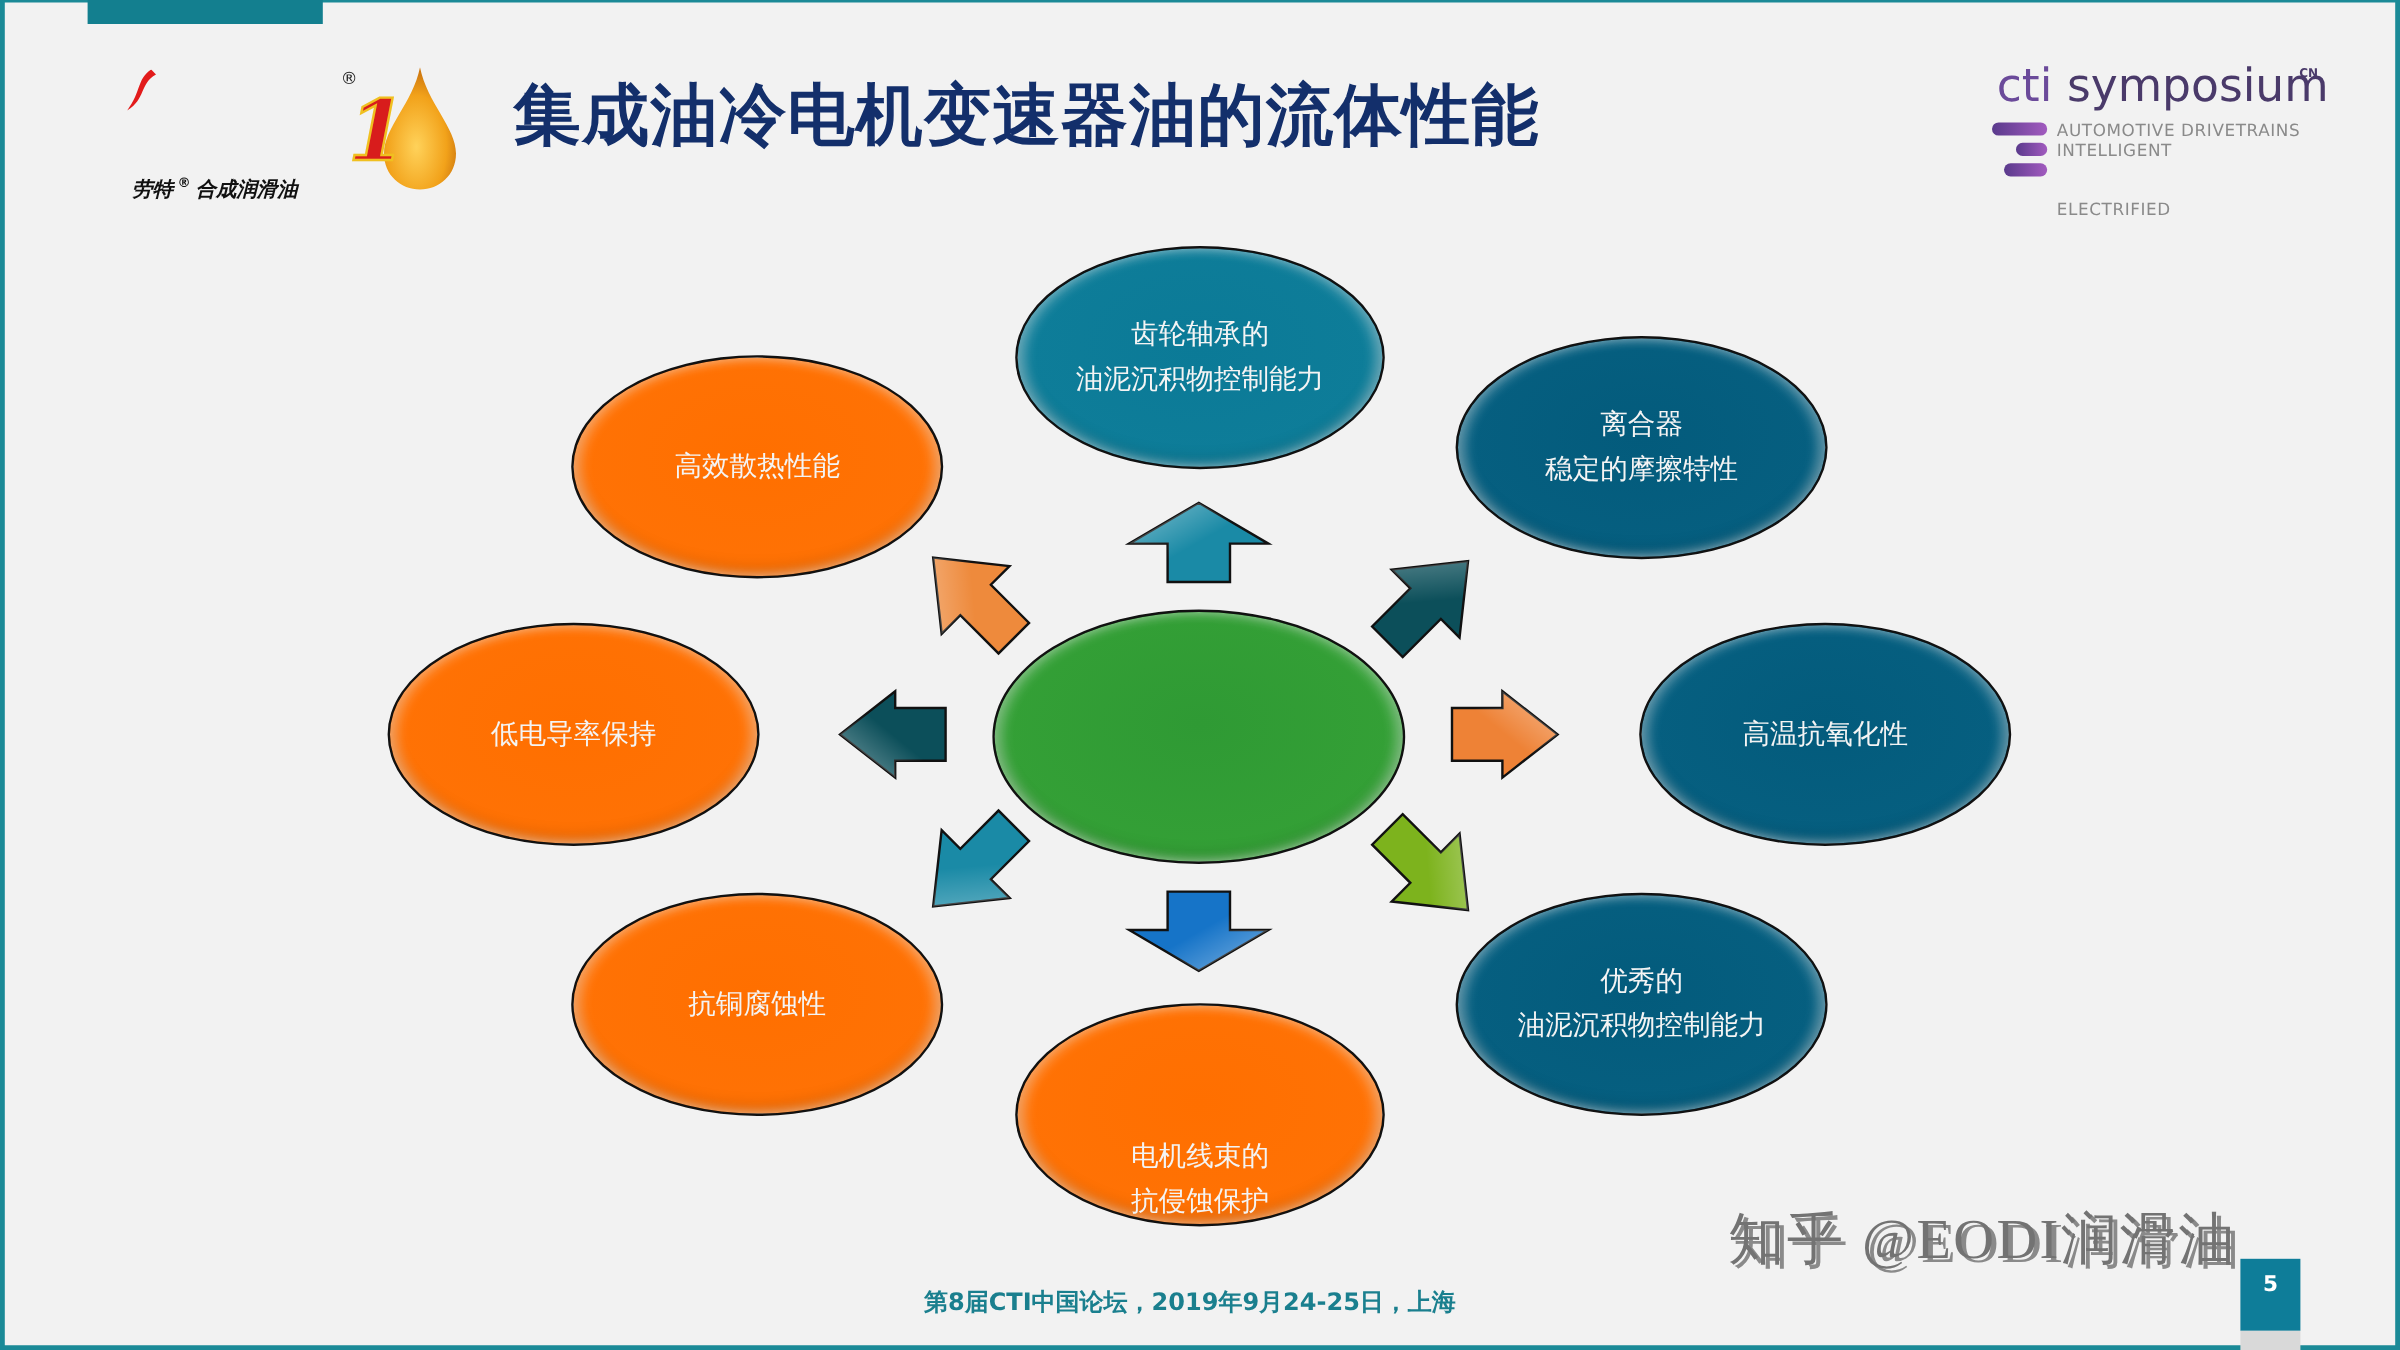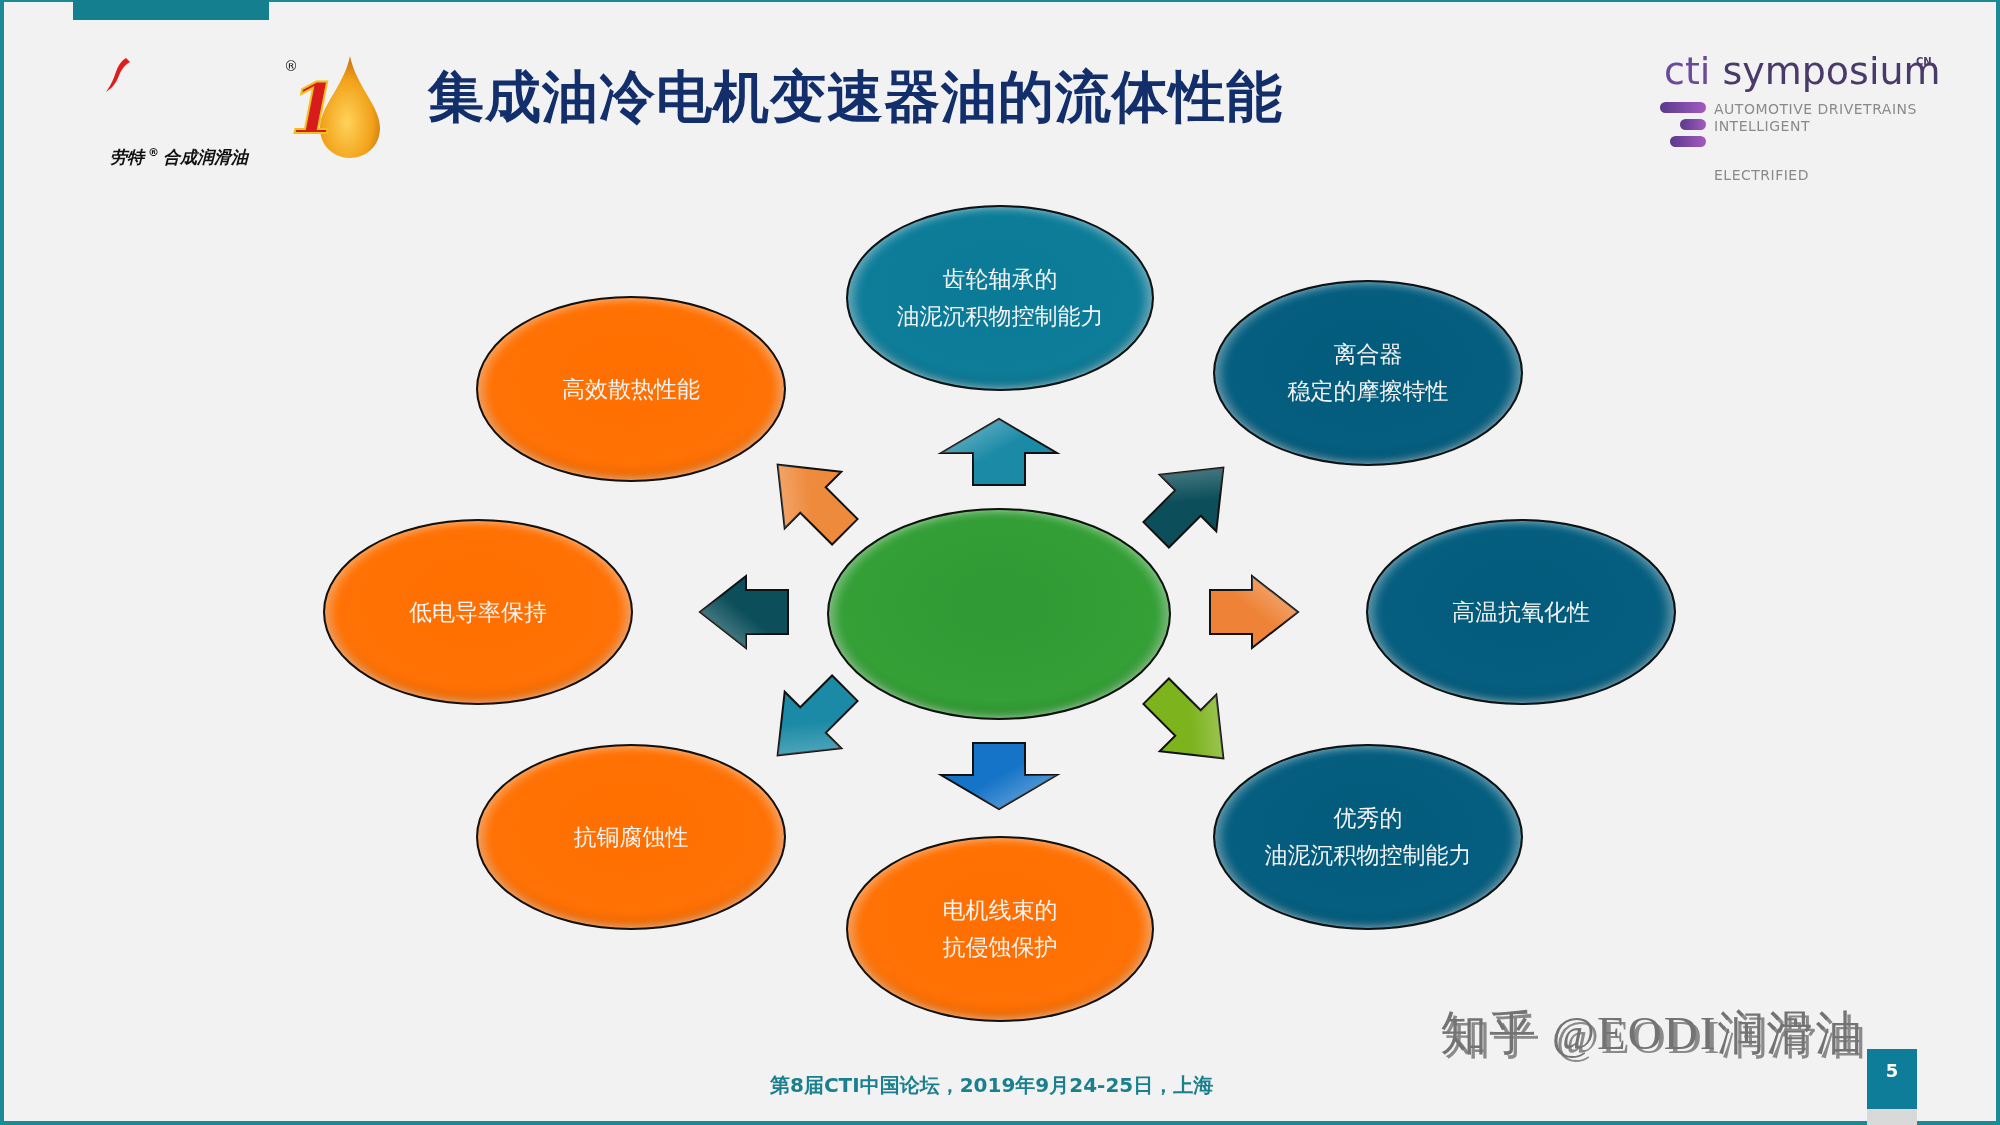--- a/index.html
+++ b/index.html
@@ -152,21 +152,21 @@
   <div>
       <span>高温抗氧化性</span>
     </div>
 </div>
 <div class="ell navy" style="left:1213px;top:744px;width:310px;height:186px;">
   <div>
       <span>优秀的</span>
       <span>油泥沉积物控制能力</span>
     </div>
 </div>
-<div class="ell orange" style="left:846px;top:836px;width:308px;height:186px;">
+<div class="ell orange" style="left:846px;top:836px;width:308px;height:186px;align-items:flex-end;">
   <div>
       <span>电机线束的</span>
       <span>抗侵蚀保护</span>
     </div>
 </div>
 <div class="ell orange" style="left:476px;top:744px;width:310px;height:186px;">
   <div>
       <span>抗铜腐蚀性</span>
     </div>
 </div>

